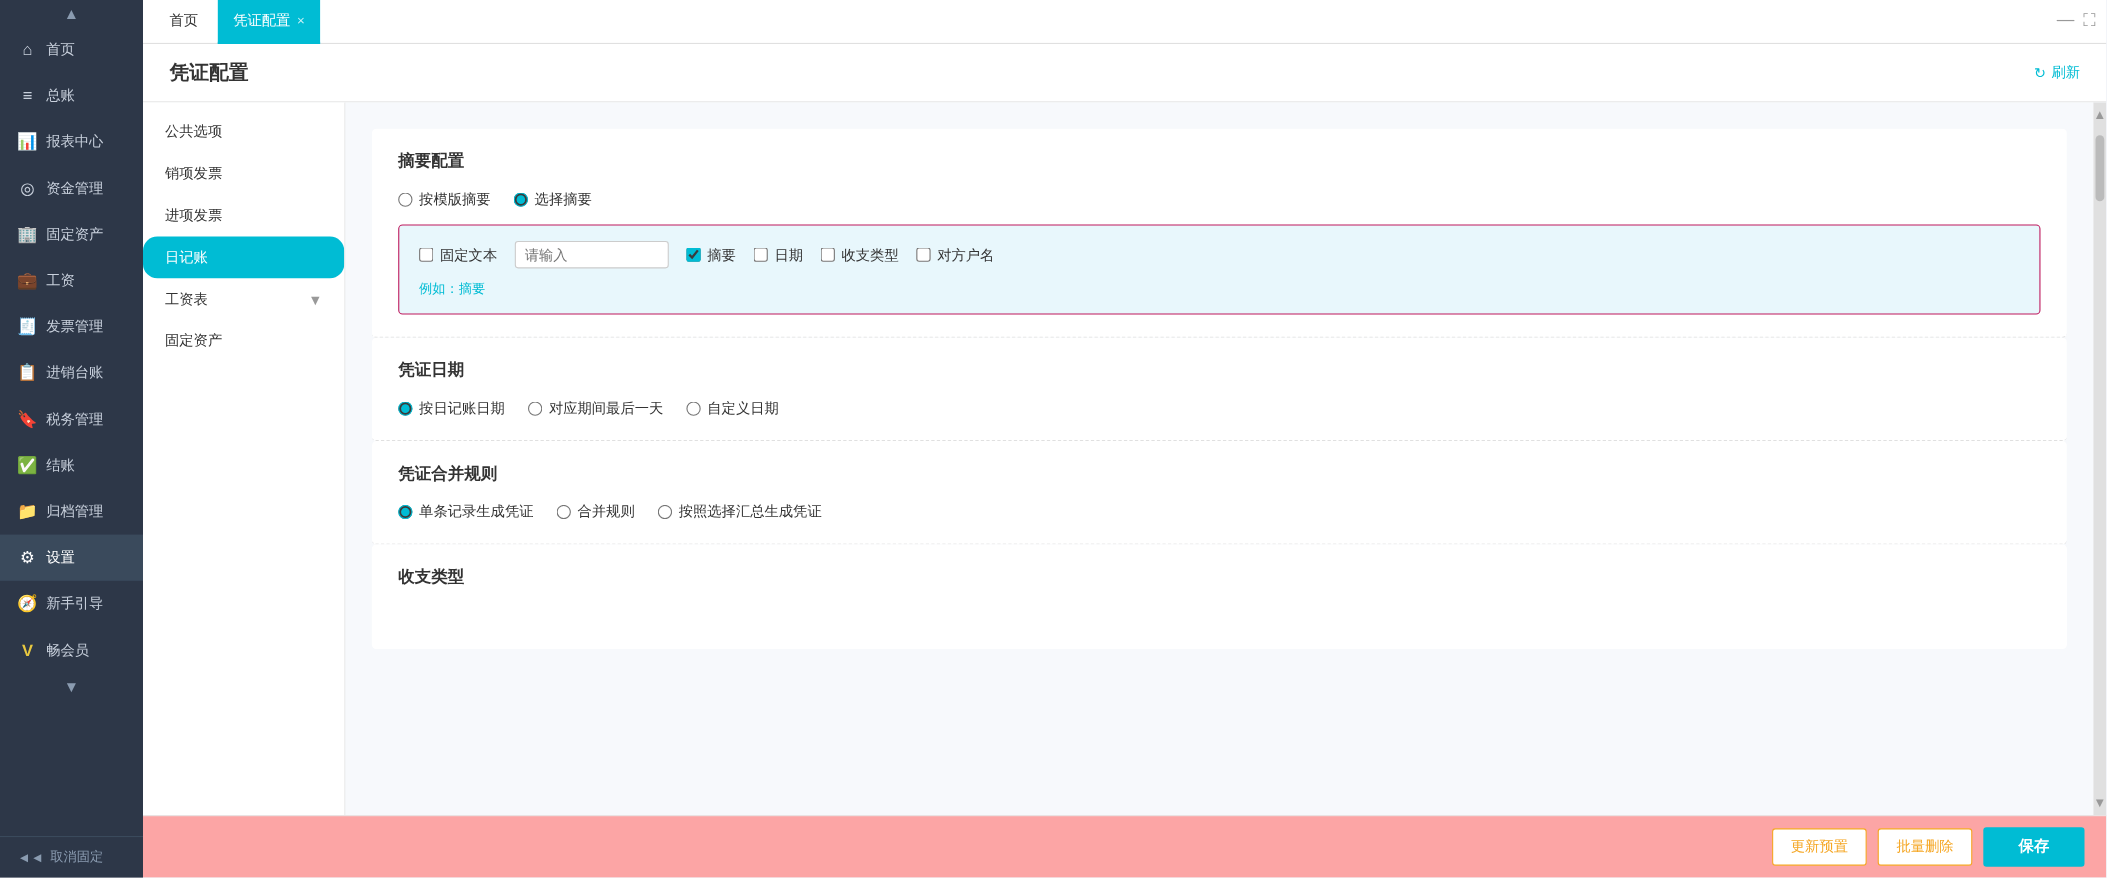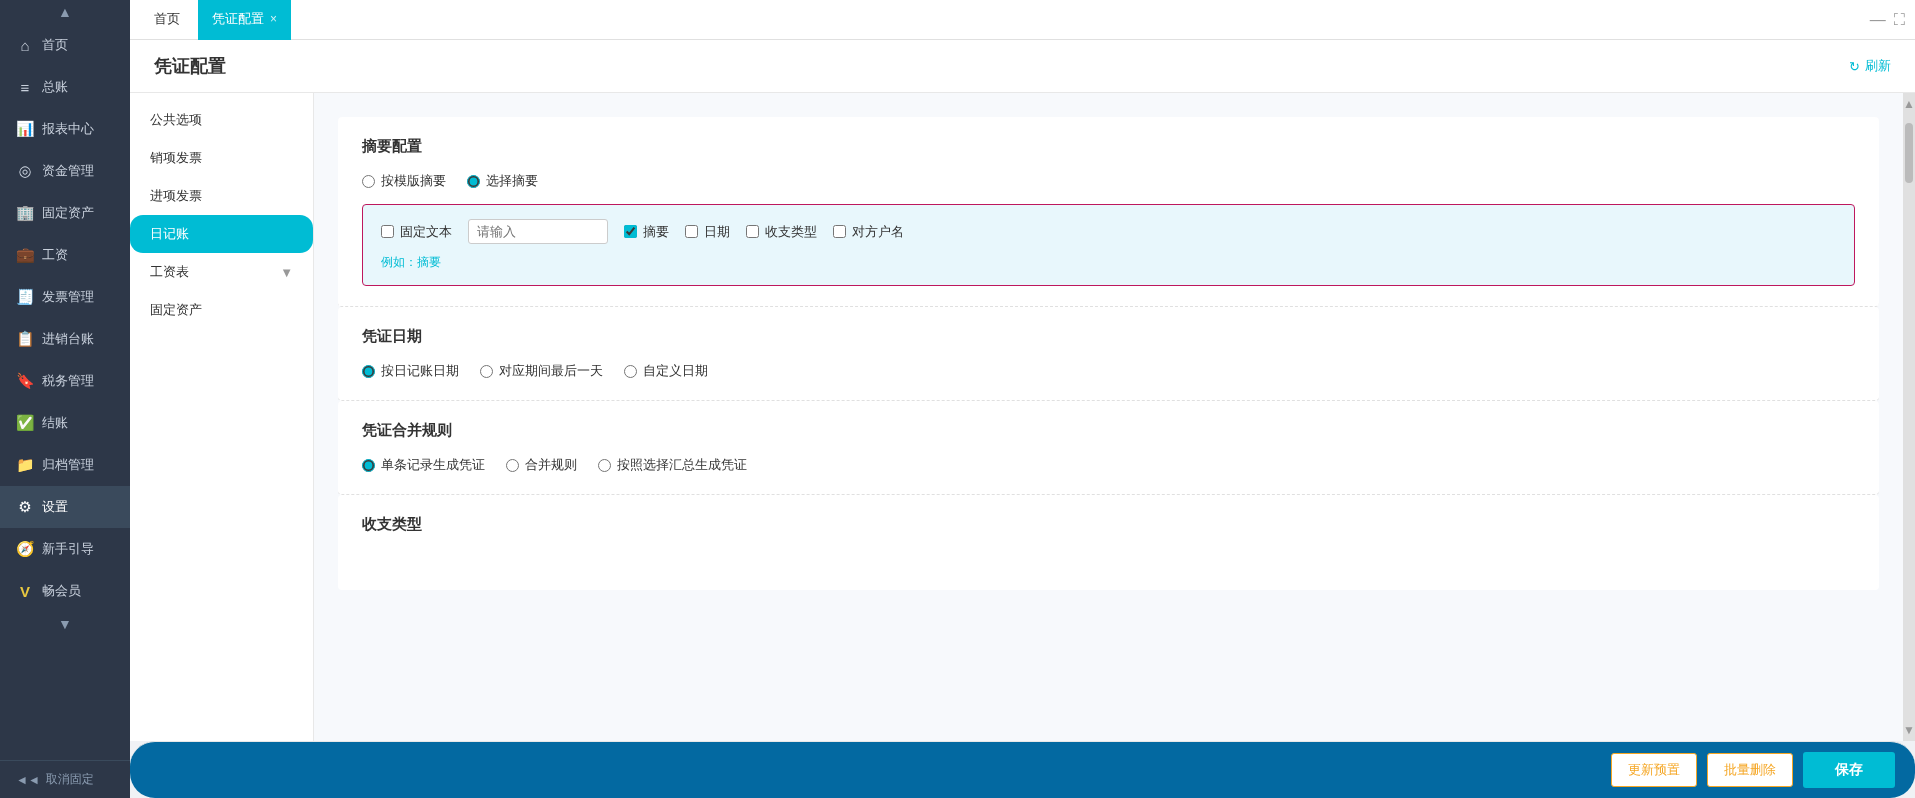--- a/index.html
+++ b/index.html
@@ -238,29 +238,28 @@
       color: #333;
     }
     .summary-preview {
       margin-top: 10px;
       color: #00bcd4;
       font-size: 12px;
     }
 
     
     .bottom-bar {
-      background: #0369a1;
+      background: #fca5a5;
       padding: 10px 20px;
       display: flex;
       align-items: center;
       justify-content: flex-end;
       gap: 10px;
       border-top: 1px solid #e8e8e8;
       flex-shrink: 0;
-      border-radius: 25px;
     }
     .btn-update {
       background: #fff;
       border: 1px solid #f5a623;
       color: #f5a623;
       padding: 7px 16px;
       border-radius: 3px;
       cursor: pointer;
       font-size: 13px;
     }

